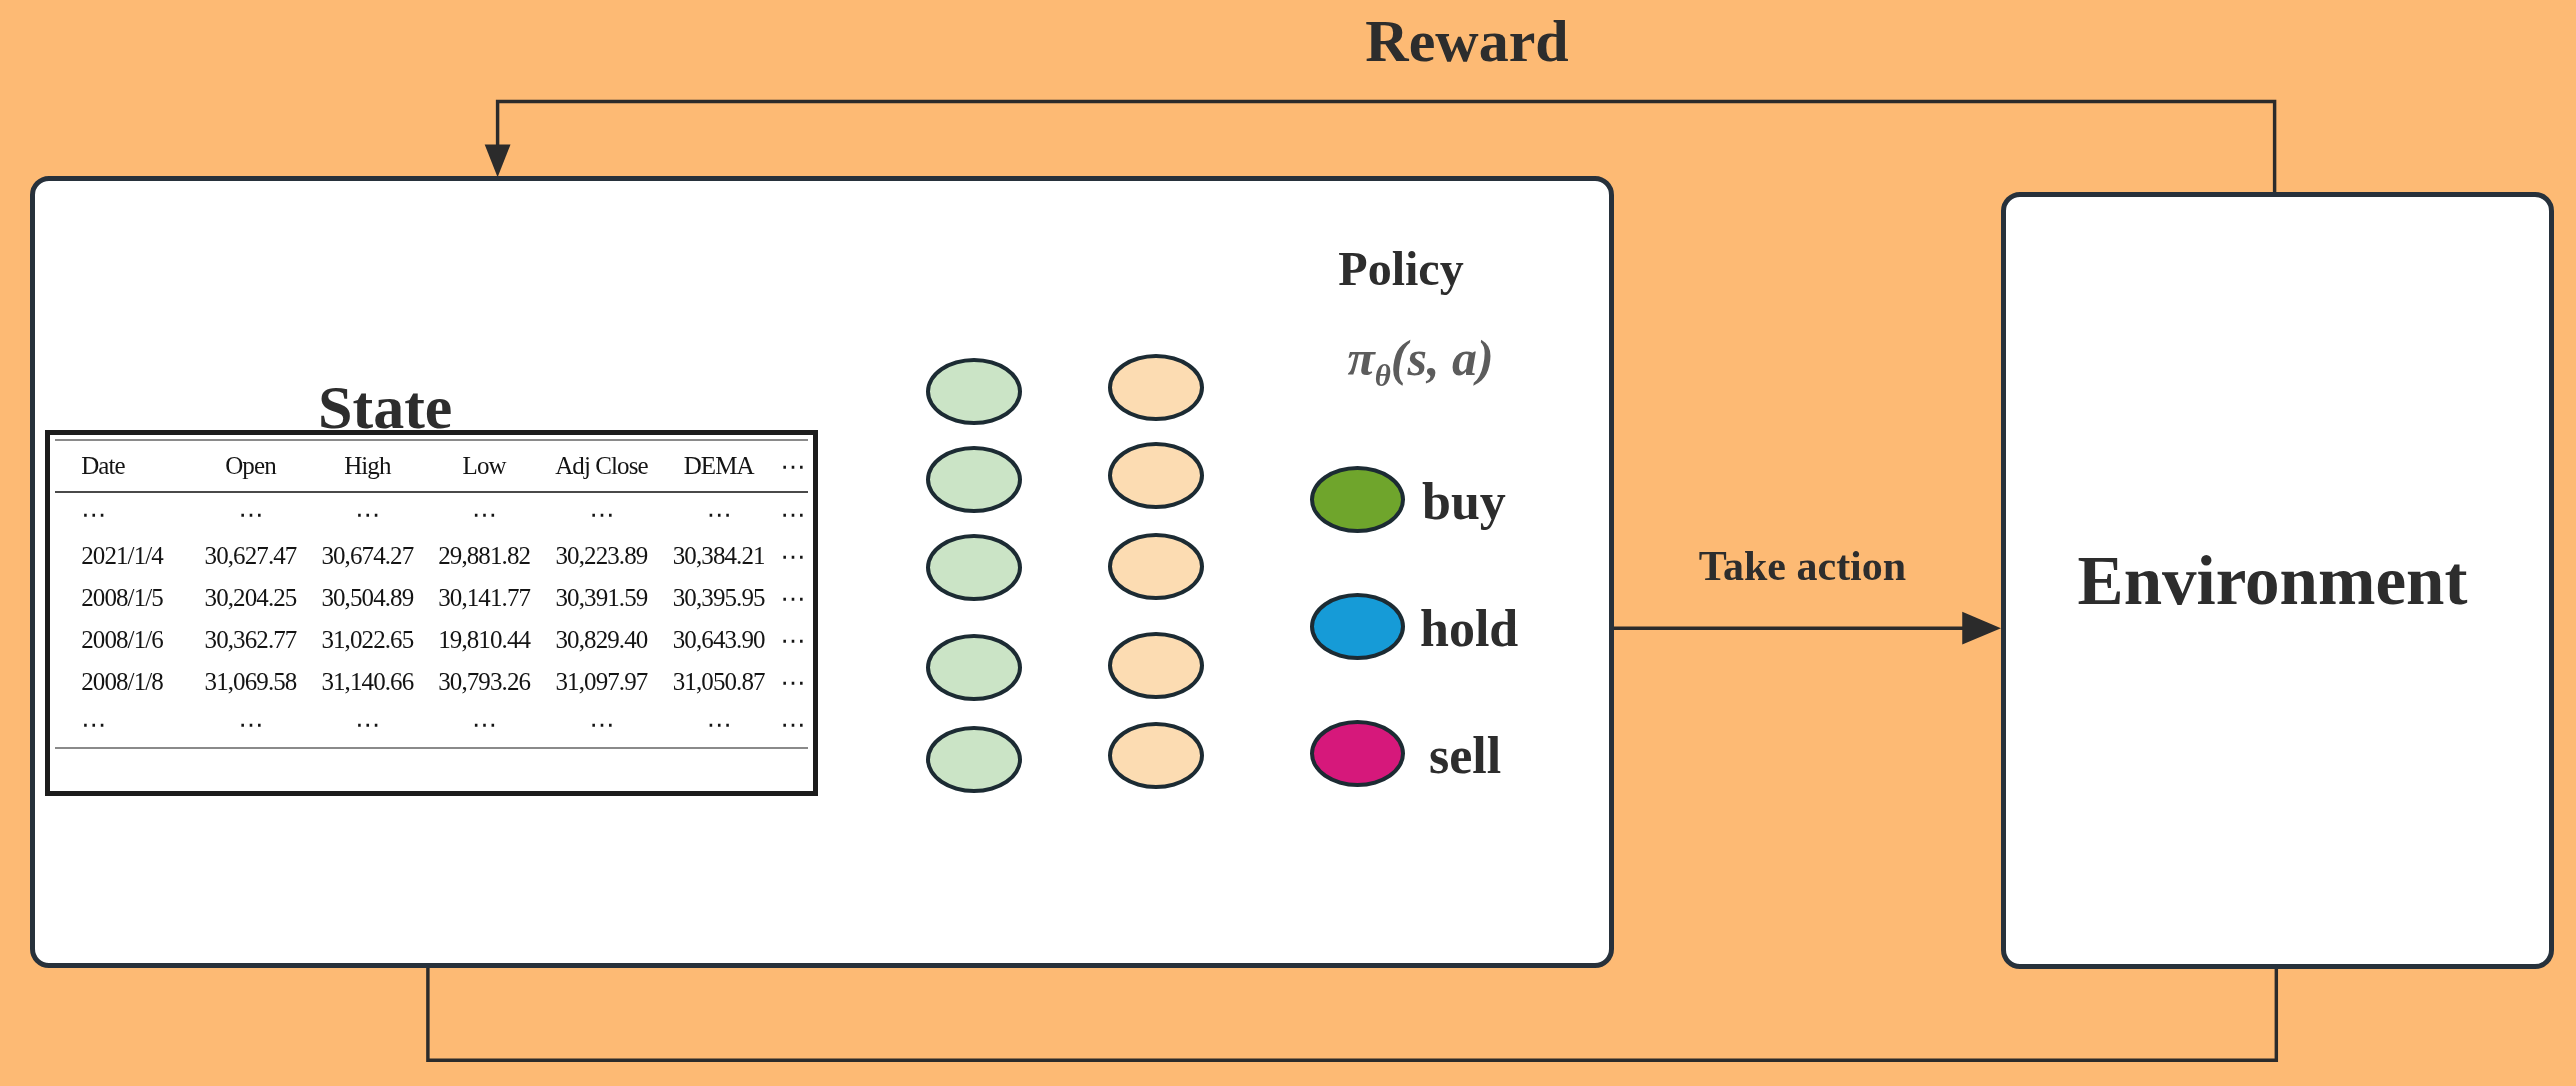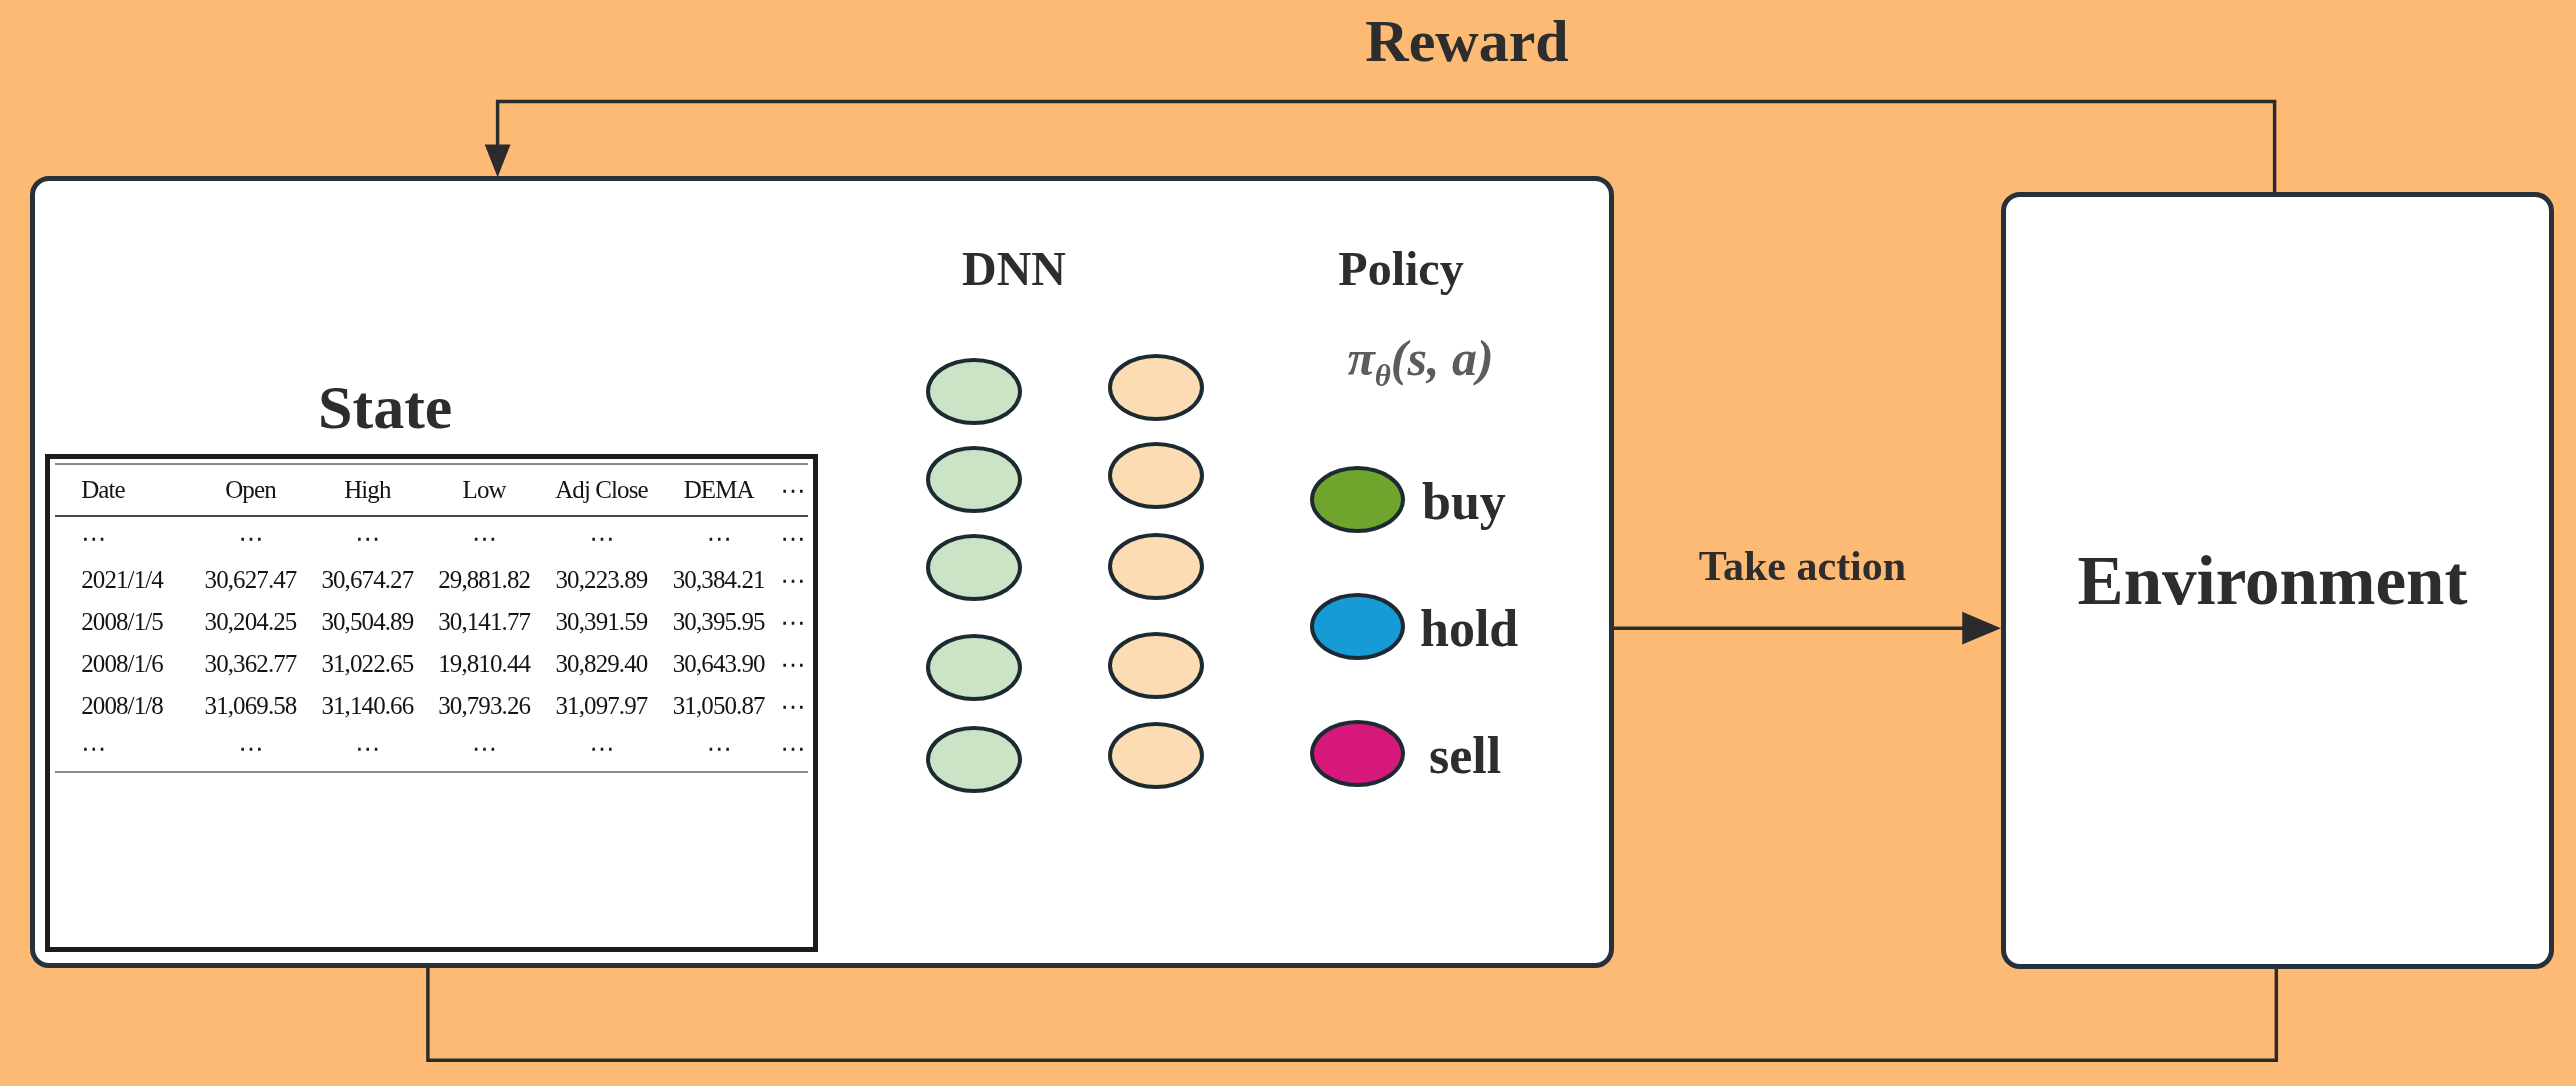--- a/index.html
+++ b/index.html
@@ -20,21 +20,21 @@
   #env-label{left:2001px;top:542px;width:543px;text-align:center;font-size:69px;}
   #dnn-label{left:885px;top:241px;width:258px;text-align:center;font-size:48px;}
   #policy-label{left:1272px;top:241px;width:258px;text-align:center;font-size:48px;}
   #state-label{left:318px;top:372px;width:258px;text-align:left;font-size:62px;}
   #take-action-label{left:1622px;top:542px;width:361px;text-align:center;font-size:42px;}
   #observe-state-label{left:1251px;top:990px;width:344px;text-align:center;font-size:57px;}
   #policy-formula{left:1274px;top:329px;width:293px;text-align:center;z-index:5;
     font-size:50px;color:#5c5c5c;font-style:italic;font-weight:bold;}
   #policy-formula sub{font-size:31px;font-style:italic;}
   
-  #state-table-box{left:45px;top:454px;width:773px;height:498px;z-index:3;
+  #state-table-box{left:45px;top:430px;width:773px;height:366px;z-index:3;
     background:#fff;border:5.2px solid #1c1c1c;box-sizing:border-box;}
   #state-table-inner{margin:4.3px 5.2px 0 5.2px;border-top:2.6px solid #8a8a8a;}
   table.state{width:100%;border-collapse:collapse;font-size:25px;color:#141414;letter-spacing:-0.9px;}
   table.state th{font-weight:normal;height:50px;vertical-align:middle;text-align:center;padding:0;}
   table.state thead tr{border-bottom:2.6px solid #4a4a4a;}
   table.state td{height:42px;text-align:center;vertical-align:middle;padding:0;white-space:nowrap;}
   table.state th:first-child,table.state td:first-child{text-align:left;padding-left:26px;}
   #state-table-bottomrule{margin:1.7px 5.2px 0 5.2px;border-top:2.6px solid #8a8a8a;}
   
   .node{position:absolute;z-index:3;border:4.3px solid #1c2b33;border-radius:50%;box-sizing:border-box;}
@@ -108,21 +108,20 @@
         <line x1="1343" y1="878" x2="1578" y2="728" stroke="#39434b" stroke-width="2.4"></line>
         <line x1="1343" y1="878" x2="1578" y2="875" stroke="#39434b" stroke-width="2.4"></line>
       </g>
   </svg>
 
   <div class="bigbox" id="agent-box"></div>
   <div class="bigbox" id="env-box"></div>
 
   <div class="lbl" id="reward-label">Reward</div>
   <div class="lbl" id="env-label">Environment</div>
-  <div class="lbl" id="dnn-label">DNN</div>
   <div class="lbl" id="policy-label">Policy</div>
   <div class="abs" id="policy-formula"><span>π</span><sub>θ</sub><span>(s, a)</span></div>
   <div class="lbl" id="state-label">State</div>
   <div class="lbl" id="take-action-label">Take action</div>
 
   <div class="abs" id="state-table-box">
     <div id="state-table-inner">
       <table class="state">
         <thead>
           <tr>

